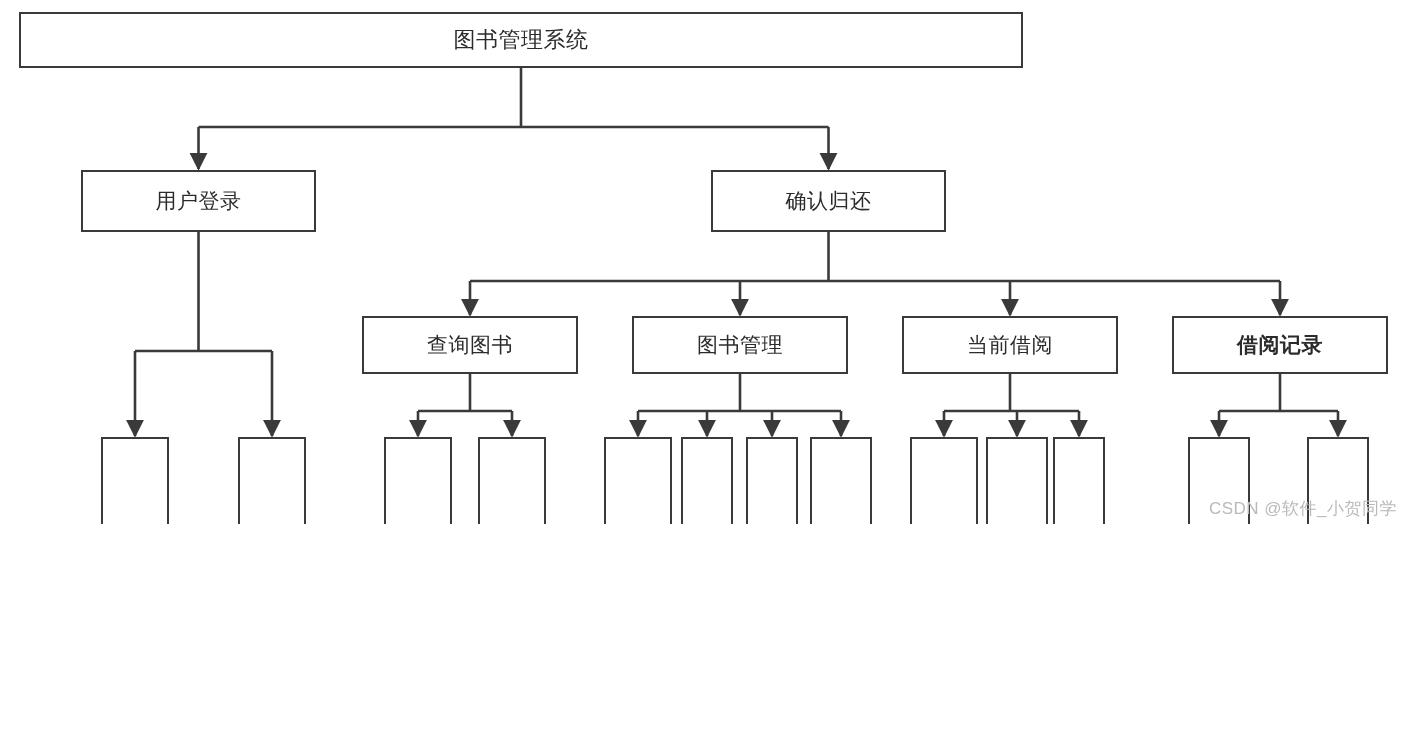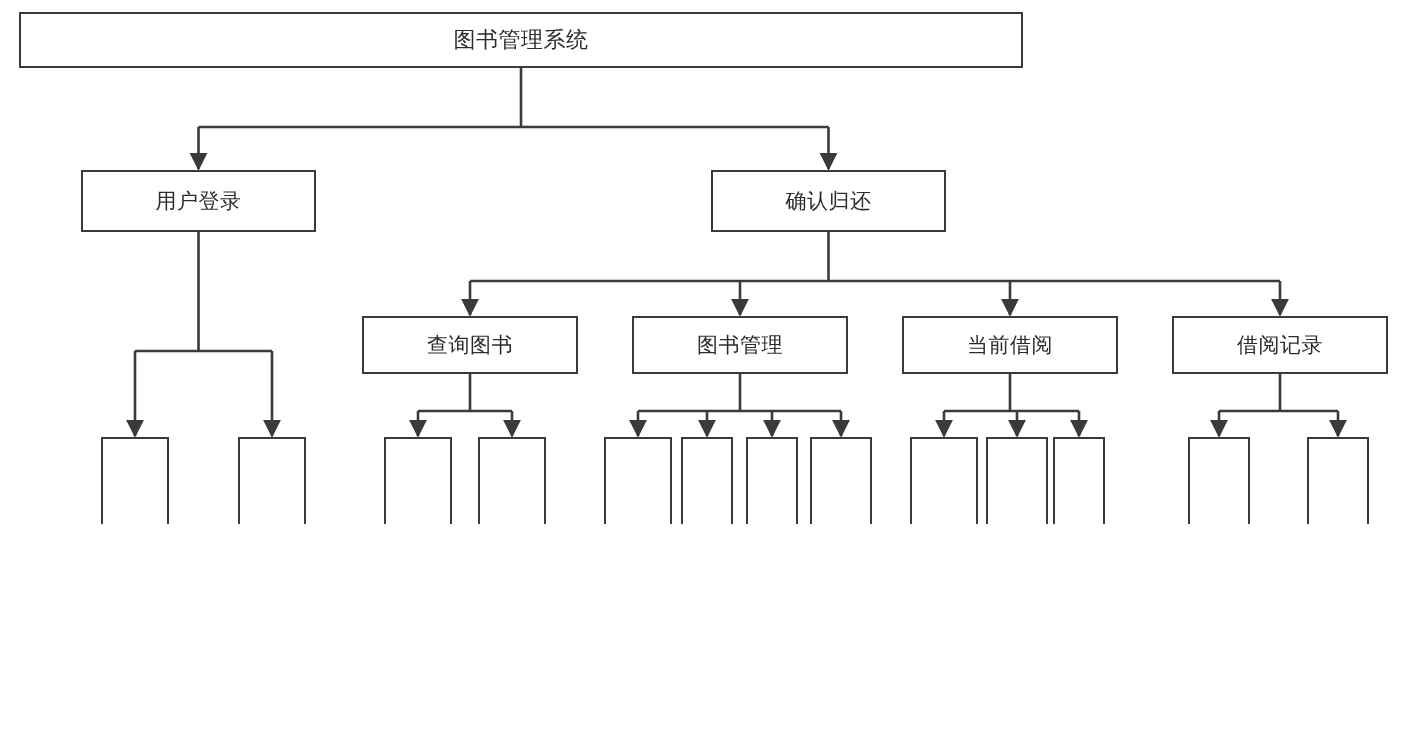--- a/index.html
+++ b/index.html
@@ -130,21 +130,21 @@
       </div>
       <div class="node node-l3" style="left: 362px; top: 316px; width: 216px; height: 58px;">
         <span class="lbl">查询图书</span>
       </div>
       <div class="node node-l3" style="left: 632px; top: 316px; width: 216px; height: 58px;">
         <span class="lbl">图书管理</span>
       </div>
       <div class="node node-l3" style="left: 902px; top: 316px; width: 216px; height: 58px;">
         <span class="lbl">当前借阅</span>
       </div>
-      <div class="node node-l3" style="left: 1172px; top: 316px; width: 216px; height: 58px;">
+      <div class="node node-l3" style="left: 1172px; top: 316px; width: 216px; height: 58px; font-weight: bold;">
         <span class="lbl">借阅记录</span>
       </div>
       <div class="node node-leaf" style="left: 101px; top: 437px; width: 68px; height: 298px;">
         <span class="lbl">用户登录</span>
       </div>
       <div class="node node-leaf" style="left: 238px; top: 437px; width: 68px; height: 298px;">
         <span class="lbl">注销登录</span>
       </div>
       <div class="node node-leaf" style="left: 384px; top: 437px; width: 68px; height: 298px;">
         <span class="lbl">查询图书</span>
@@ -174,14 +174,15 @@
         <span class="lbl">确认归还（管理员）</span>
       </div>
       <div class="node node-leaf" style="left: 1188px; top: 437px; width: 62px; height: 298px;">
         <span class="lbl">新增借阅记录</span>
       </div>
       <div class="node node-leaf" style="left: 1307px; top: 437px; width: 62px; height: 298px;">
         <span class="lbl">查询借阅记录</span>
       </div>
     </div>
 
+  <div id="watermark">CSDN @软件_小贺同学</div>
 
 </div>
 
 </body></html>

